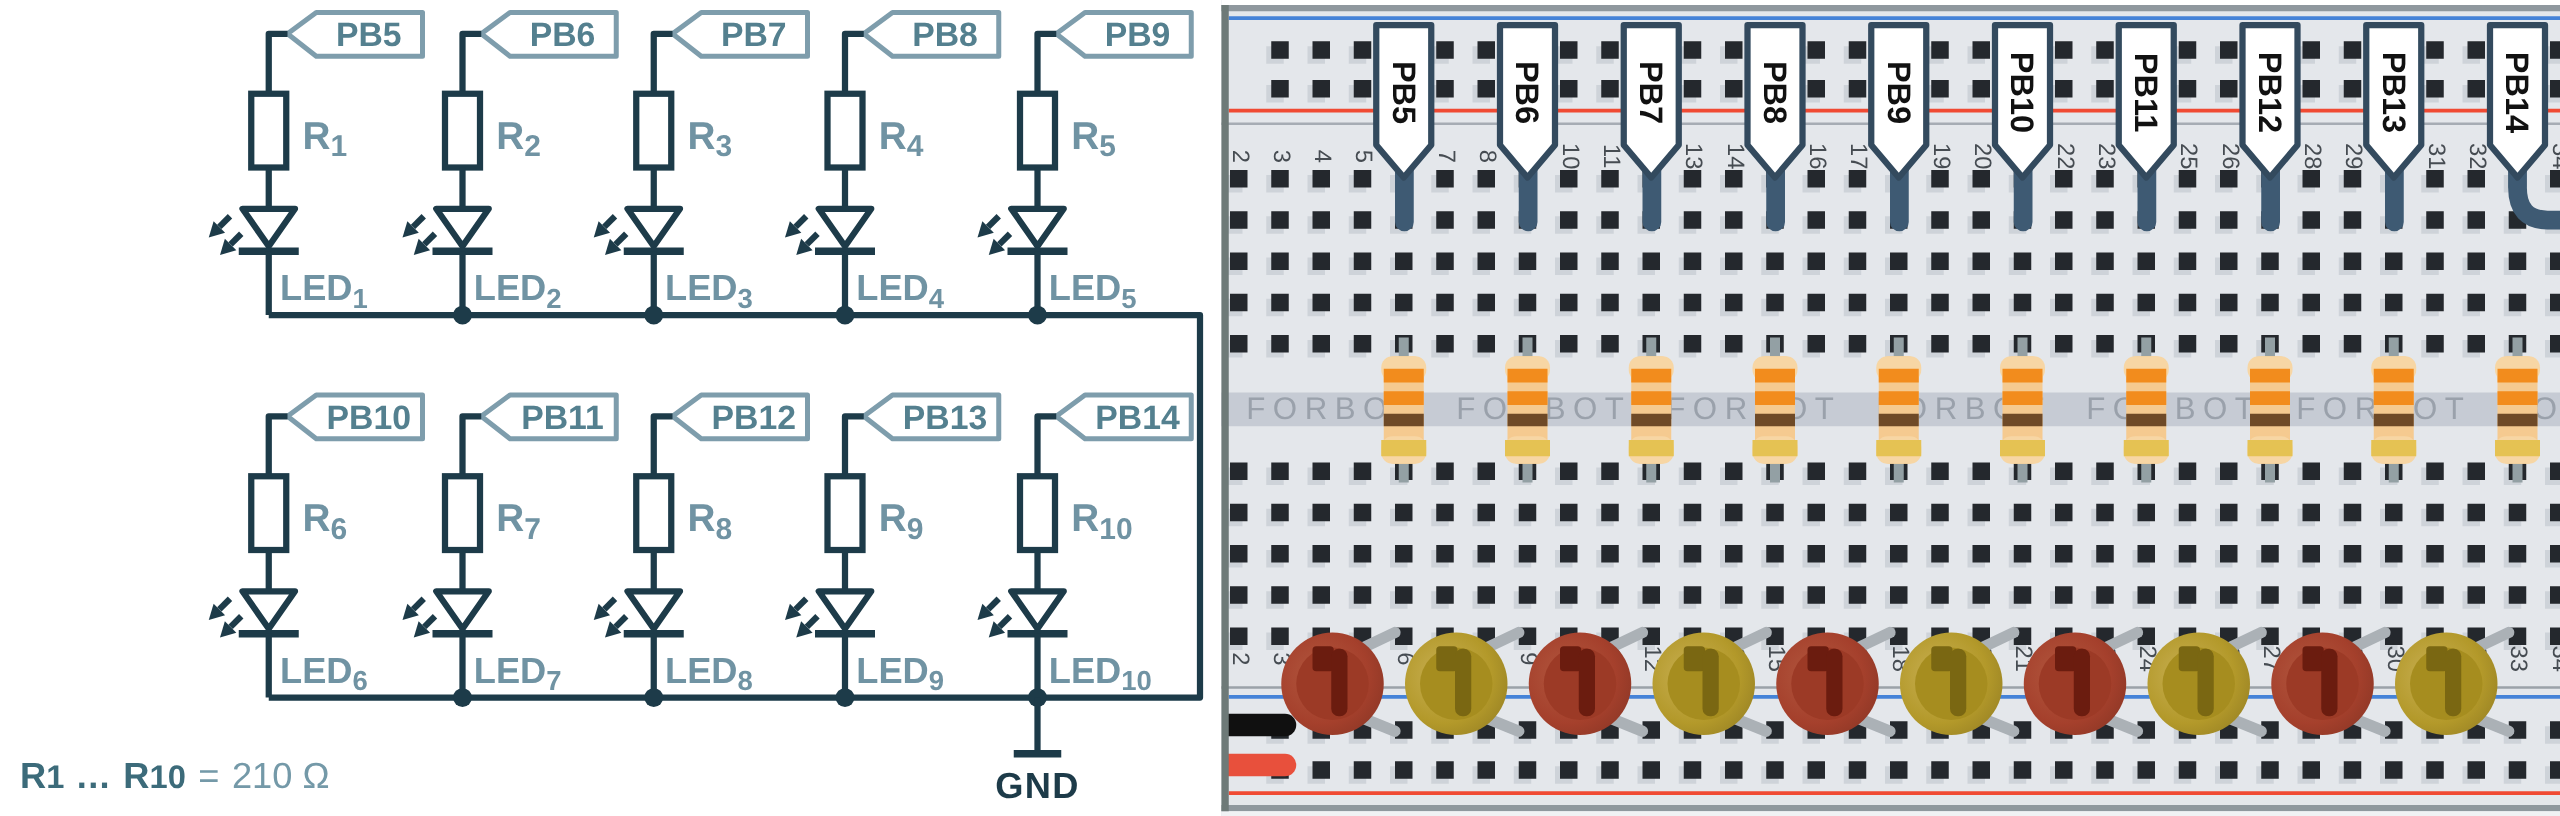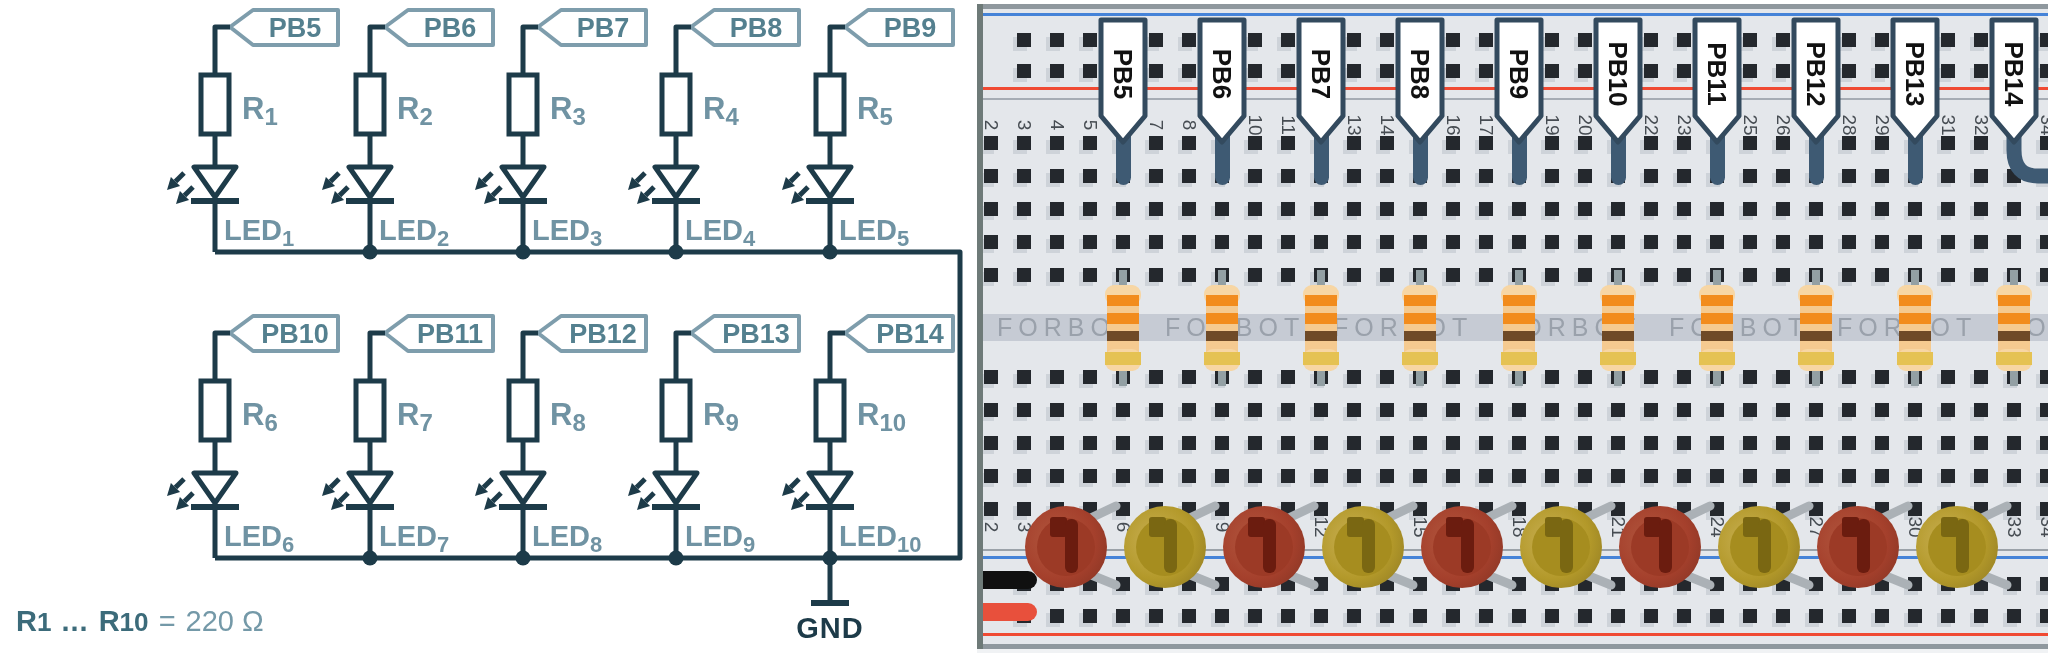--- a/index.html
+++ b/index.html
@@ -195,21 +195,21 @@
         <circle cx="830" cy="558" r="7.5" fill="#1d3b49"></circle>
         <path d="M830 558 V603" fill="none" stroke="#1d3b49" stroke-width="5" stroke-linejoin="round"></path>
         <path d="M811 603 H849" fill="none" stroke="#1d3b49" stroke-width="6" stroke-linejoin="round"></path>
         <text x="830" y="638" text-anchor="middle" font-size="29" font-weight="700" fill="#1d3b49" letter-spacing="1">GND</text>
       </svg>
     <div class="caption">
       <span class="cd"><span>R</span><span class="sub">1</span></span>
       <span class="dots">...</span>
       <span class="cd"><span>R</span><span class="sub">10</span></span>
       <span class="cl">=</span>
-      <span class="cl">220 Ω</span>
+      <span class="cl">210 Ω</span>
     </div>
   </div>
 
   <div class="board" id="board">
       <div class="bb-line" style="top: 0px; height: 4px; background: rgb(255, 255, 255);"></div>
       <div class="bb-line" style="top: 4px; height: 5px; background: rgb(143, 152, 158);"></div>
       <div class="bb-line" style="top: 13px; height: 3px; background: rgb(69, 131, 216); left: 6px; width: 1065px;"></div>
       <div class="bb-line" style="top: 87px; height: 3px; background: rgb(240, 74, 51); left: 6px; width: 1065px;"></div>
       <div class="bb-line" style="top: 98px; height: 2px; background: rgb(166, 172, 180);"></div>
       <div class="bb-line" style="top: 549px; height: 2px; background: rgb(155, 162, 169);"></div>

